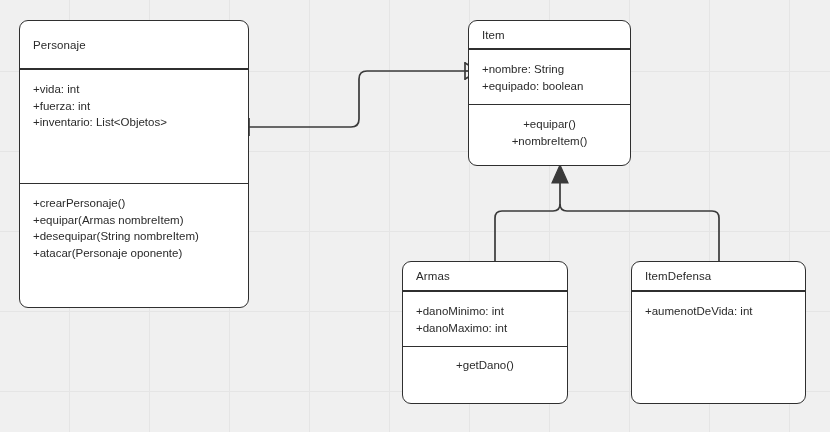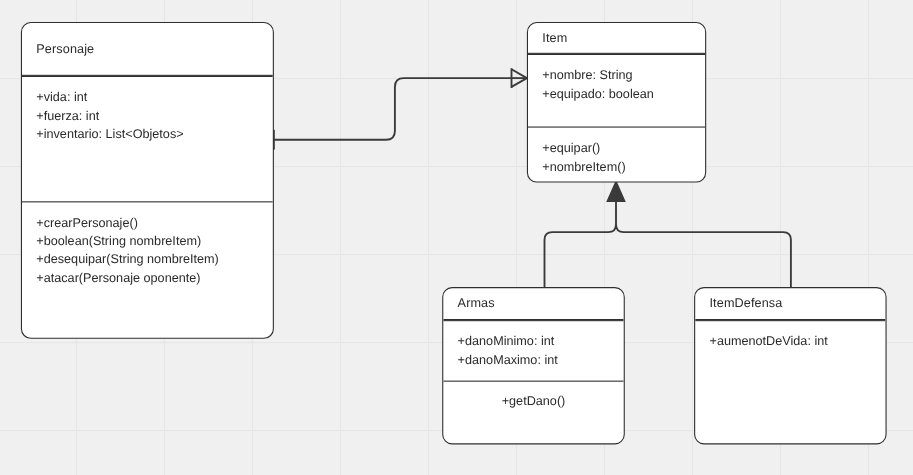--- a/index.html
+++ b/index.html
@@ -116,33 +116,33 @@
 
   <div class="uml-class" style="left:19px; top:20px; width:230px; height:288px;">
     <div class="uml-title" style="height:48px;">Personaje</div>
     <div class="uml-section divider grow">
       <span class="member">+vida: int</span>
       <span class="member">+fuerza: int</span>
       <span class="member">+inventario: List&lt;Objetos&gt;</span>
     </div>
     <div class="uml-section divider" style="height:124px;">
       <span class="member">+crearPersonaje()</span>
-      <span class="member">+boolean(String nombreItem)</span>
+      <span class="member">+equipar(Armas nombreItem)</span>
       <span class="member">+desequipar(String nombreItem)</span>
       <span class="member">+atacar(Personaje oponente)</span>
     </div>
   </div>
 
-  <div class="uml-class" style="left:479px; top:20px; width:163px; height:146px;">
+  <div class="uml-class" style="left:468px; top:20px; width:163px; height:146px;">
     <div class="uml-title" style="height:28px;">Item</div>
     <div class="uml-section divider grow">
       <span class="member">+nombre: String</span>
       <span class="member">+equipado: boolean</span>
     </div>
-    <div class="uml-section divider" style="height:50px;">
+    <div class="uml-section divider" style="height:61px;text-align:center;">
       <span class="member">+equipar()</span>
       <span class="member">+nombreItem()</span>
     </div>
   </div>
 
   <div class="uml-class" style="left:402px; top:261px; width:166px; height:143px;">
     <div class="uml-title" style="height:29px;">Armas</div>
     <div class="uml-section divider" style="height:55px;">
       <span class="member">+danoMinimo: int</span>
       <span class="member">+danoMaximo: int</span>

